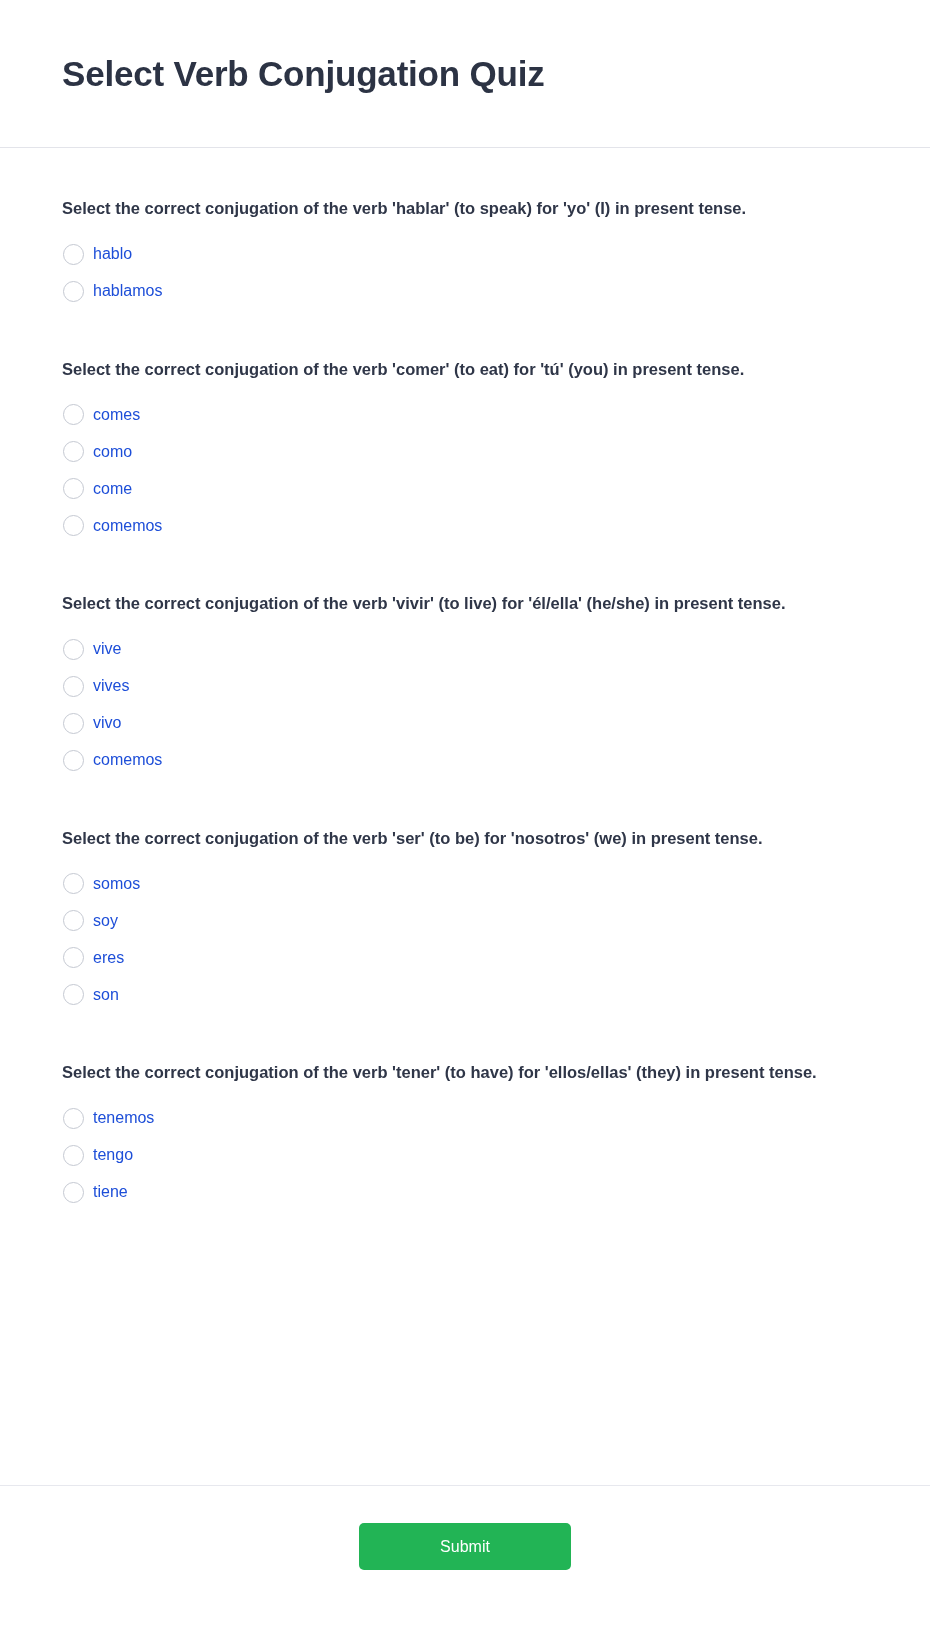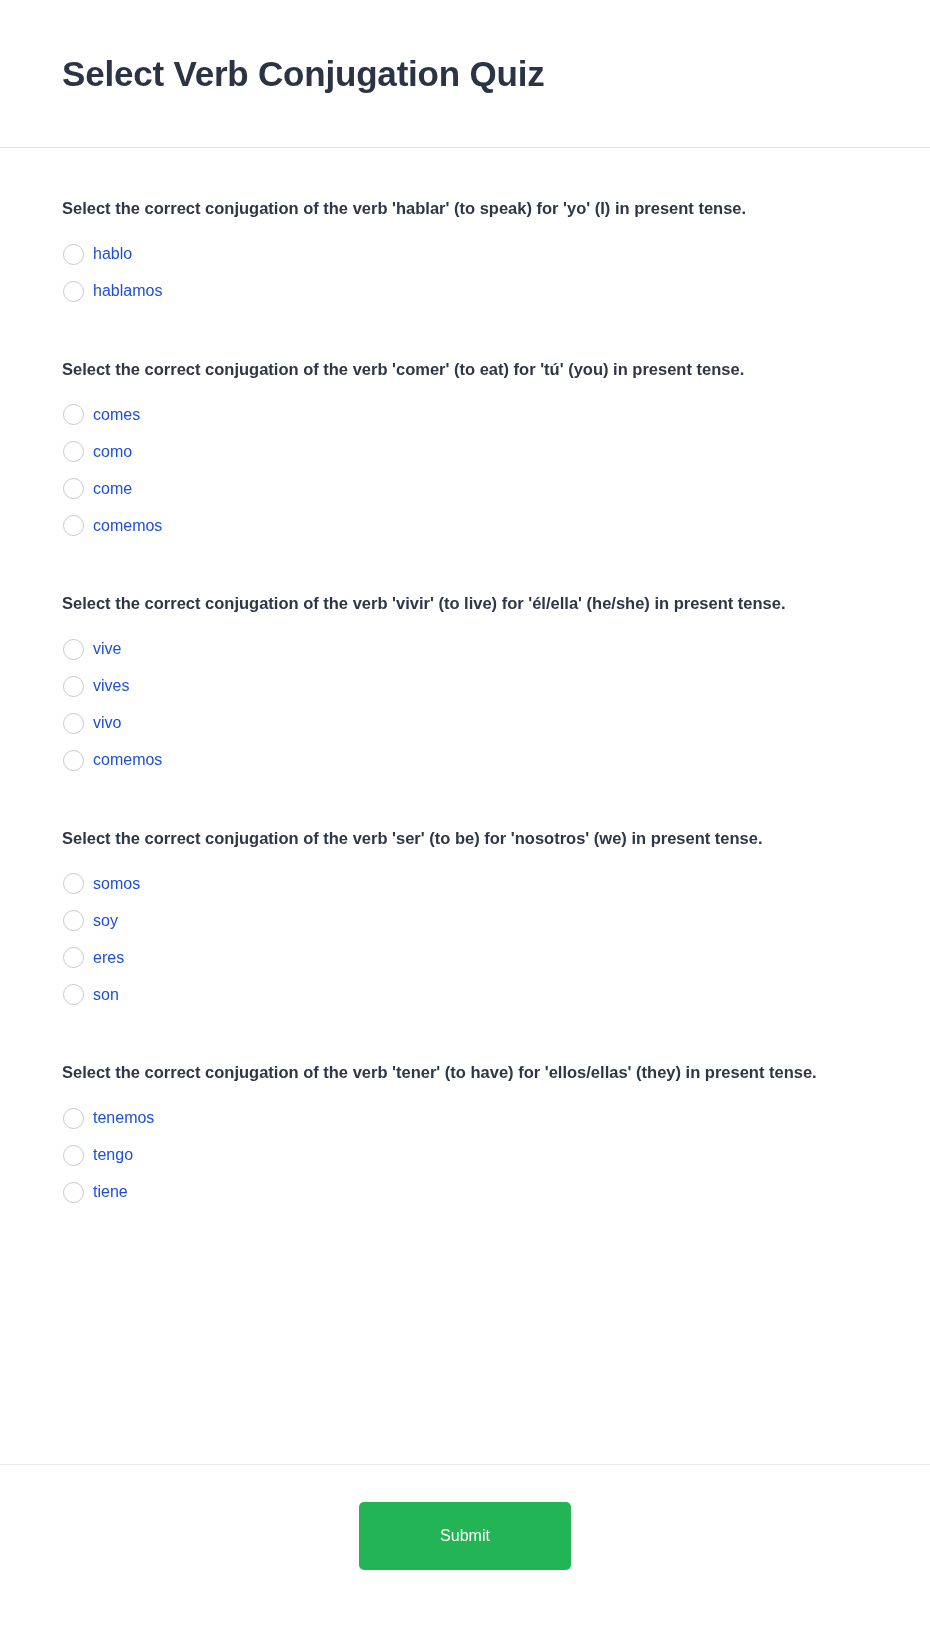--- a/index.html
+++ b/index.html
@@ -87,21 +87,21 @@
   
   .footer {
     margin-top: 42px;
     border-top: 1px solid #e7e8ee;
     padding: 37px 0 55px 0;
     display: flex;
     justify-content: center;
   }
   .submit-button {
     width: 212px;
-    height: 68px;
+    height: 47px;
     background: #22b455;
     color: #ffffff;
     border: none;
     border-radius: 5px;
     font-size: 16px;
     font-family: "Liberation Sans", sans-serif;
     cursor: pointer;
     display: flex;
     align-items: center;
     justify-content: center;

